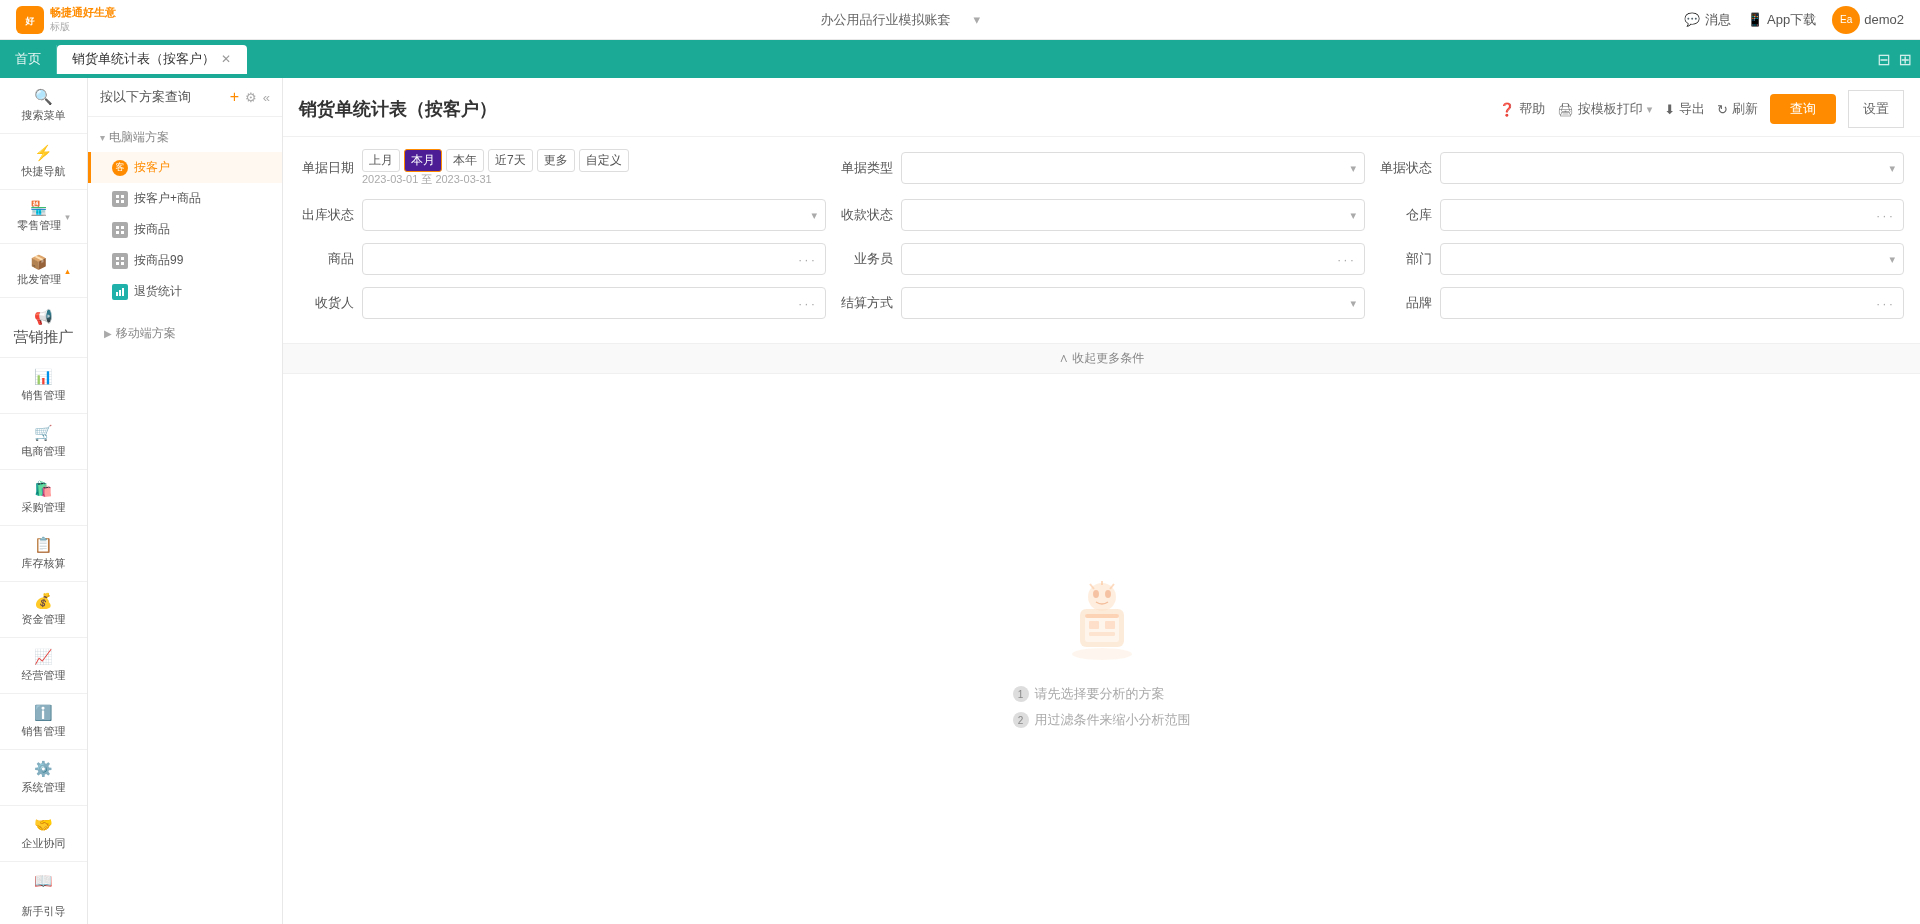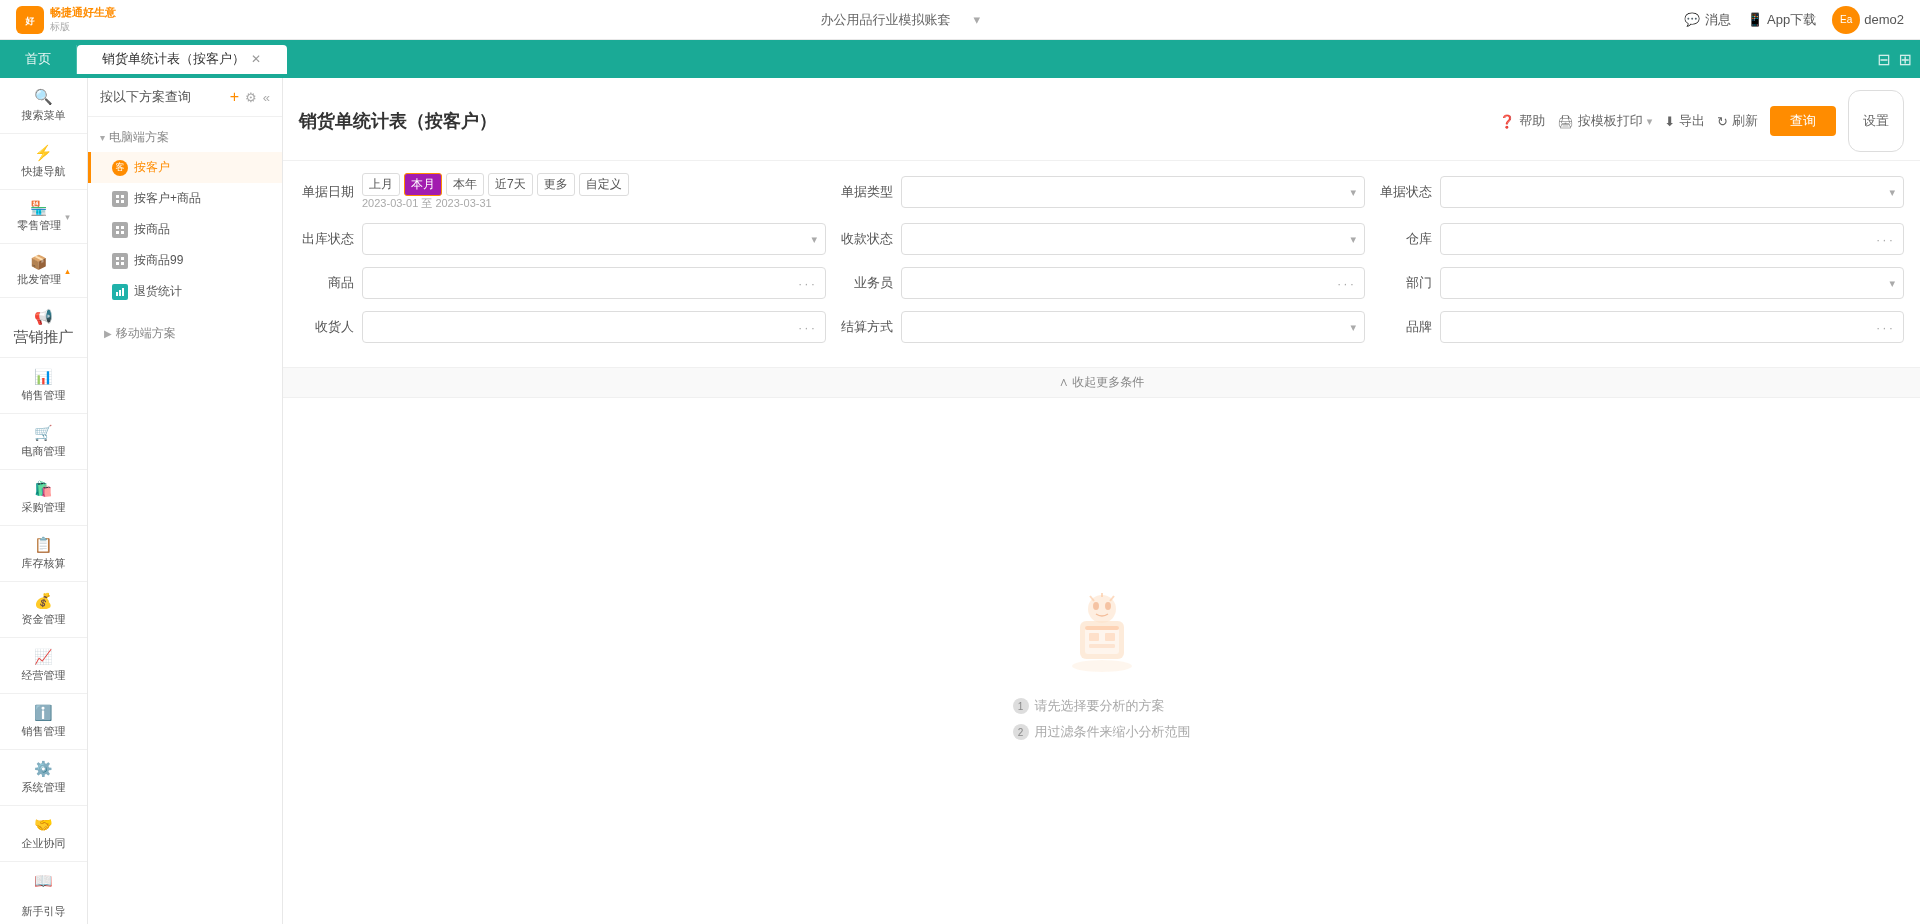--- a/index.html
+++ b/index.html
@@ -75,21 +75,21 @@
     .tab-bar {
       height: 38px;
       background: #1aaa96;
       display: flex;
       align-items: center;
       padding: 0;
       flex-shrink: 0;
     }
     .tab-item {
       height: 29px;
-      padding: 0 25px;
+      padding: 0 15px;
       display: flex;
       align-items: center;
       gap: 6px;
       cursor: pointer;
       color: rgba(255,255,255,0.8);
       font-size: 13px;
       border-right: 1px solid rgba(255,255,255,0.2);
     }
     .tab-item.active {
       background: #fff;
@@ -302,22 +302,22 @@
       border: none;
       padding: 6px 20px;
       border-radius: 4px;
       cursor: pointer;
       font-size: 13px;
     }
     .btn-setting {
       background: #fff;
       color: #666;
       border: 1px solid #ddd;
-      padding: 21px 14px;
-      border-radius: 12px;
+      padding: 9px 14px;
+      border-radius: 0;
       cursor: pointer;
       font-size: 13px;
     }
 
     
     .filter-area {
       padding: 12px 16px;
       background: #fff;
       flex-shrink: 0;
     }
@@ -378,21 +378,21 @@
     .date-btn {
       padding: 2px 6px;
       border: 1px solid #ddd;
       border-radius: 3px;
       font-size: 12px;
       cursor: pointer;
       background: #fff;
       color: #555;
     }
     .date-btn.active {
-      background: #a21caf;
+      background: #4c1d95;
       color: white;
       border-color: #ff8c00;
     }
     .date-range {
       font-size: 11px;
       color: #aaa;
     }
 
     
     .collapse-bar {

